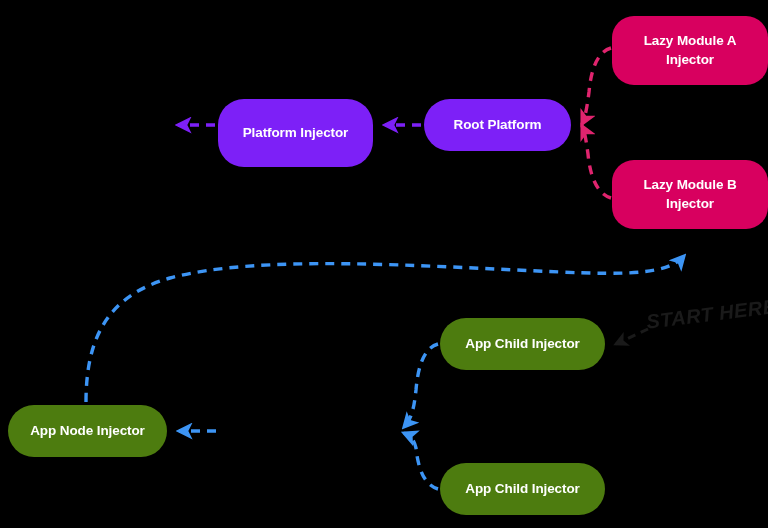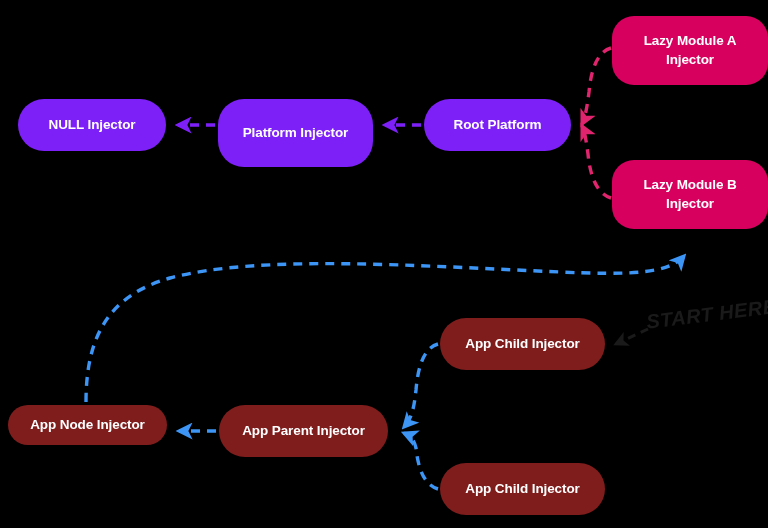--- a/index.html
+++ b/index.html
@@ -33,28 +33,28 @@
     color: #ffffff;
     font-weight: bold;
     font-size: 13.5px;
     line-height: 1.35;
     letter-spacing: -0.1px;
     box-sizing: border-box;
     padding: 4px 8px;
   }
   .node-purple { background: #7d20f7; }
   .node-pink   { background: #d8005f; }
-  .node-blue   { background: #7f1d1d; text-align: center; }
+  .node-blue   { background: #4d7c0f; text-align: center; }
 
   #null-injector      { left: 18px;  top: 99px;  width: 148px; height: 52px; }
   #platform-injector  { left: 218px; top: 99px;  width: 155px; height: 68px; }
   #root-injector      { left: 424px; top: 99px;  width: 147px; height: 52px; }
   #lazy-a-injector    { left: 612px; top: 16px;  width: 156px; height: 69px; border-radius: 22px; align-items: center; }
   #lazy-b-injector    { left: 612px; top: 160px; width: 156px; height: 69px; border-radius: 22px; justify-content: center; }
-  #app-node-injector  { left: 8px;   top: 405px; width: 159px; height: 40px; }
+  #app-node-injector  { left: 8px;   top: 405px; width: 159px; height: 52px; }
   #app-parent-injector{ left: 219px; top: 405px; width: 169px; height: 52px; }
   #app-child-1        { left: 440px; top: 318px; width: 165px; height: 52px; }
   #app-child-2        { left: 440px; top: 463px; width: 165px; height: 52px; }
 
   #start-here-label {
     position: absolute;
     left: 645px;
     top: 311px;
     color: #1a1a1a;
     font-family: "Liberation Sans", sans-serif;
@@ -101,23 +101,20 @@
 
     <path d="M 216 431 L 179 431" fill="none" stroke="#3d95f5" stroke-width="3.4" stroke-dasharray="9 7" stroke-linecap="butt" marker-end="url(#arrow-blue)"></path>
 
     <path d="M 438 344 C 424 348 418 366 416 390 C 414 408 412 418 404 427" fill="none" stroke="#3d95f5" stroke-width="3.4" stroke-dasharray="9 7" stroke-linecap="butt" marker-end="url(#arrow-blue)"></path>
 
     <path d="M 438 489 C 424 485 418 468 416 448 C 414 440 411 436 404 433" fill="none" stroke="#3d95f5" stroke-width="3.4" stroke-dasharray="9 7" stroke-linecap="butt" marker-end="url(#arrow-blue)"></path>
 
     <path d="M 648 329 L 616 344" fill="none" stroke="#1a1a1a" stroke-width="3" stroke-dasharray="8 6" stroke-linecap="butt" marker-end="url(#arrow-dark)"></path>
   </svg>
 
-  <div class="node node-purple" id="null-injector">
-    <span>NULL Injector</span>
-  </div>
 
   <div class="node node-purple" id="platform-injector">
     <span>Platform Injector</span>
   </div>
 
   <div class="node node-purple" id="root-injector">
     <span>Root Platform</span>
   </div>
 
   <div class="node node-pink" id="lazy-a-injector">
@@ -131,23 +128,20 @@
     <span>
       <span>Lazy Module B</span><br>
       <span>Injector</span>
     </span>
   </div>
 
   <div class="node node-blue" id="app-node-injector">
     <span>App Node Injector</span>
   </div>
 
-  <div class="node node-blue" id="app-parent-injector">
-    <span>App Parent Injector</span>
-  </div>
 
   <div class="node node-blue" id="app-child-1">
     <span>App Child Injector</span>
   </div>
 
   <div class="node node-blue" id="app-child-2">
     <span>App Child Injector</span>
   </div>
 
   <div id="start-here-label">START HERE</div>

